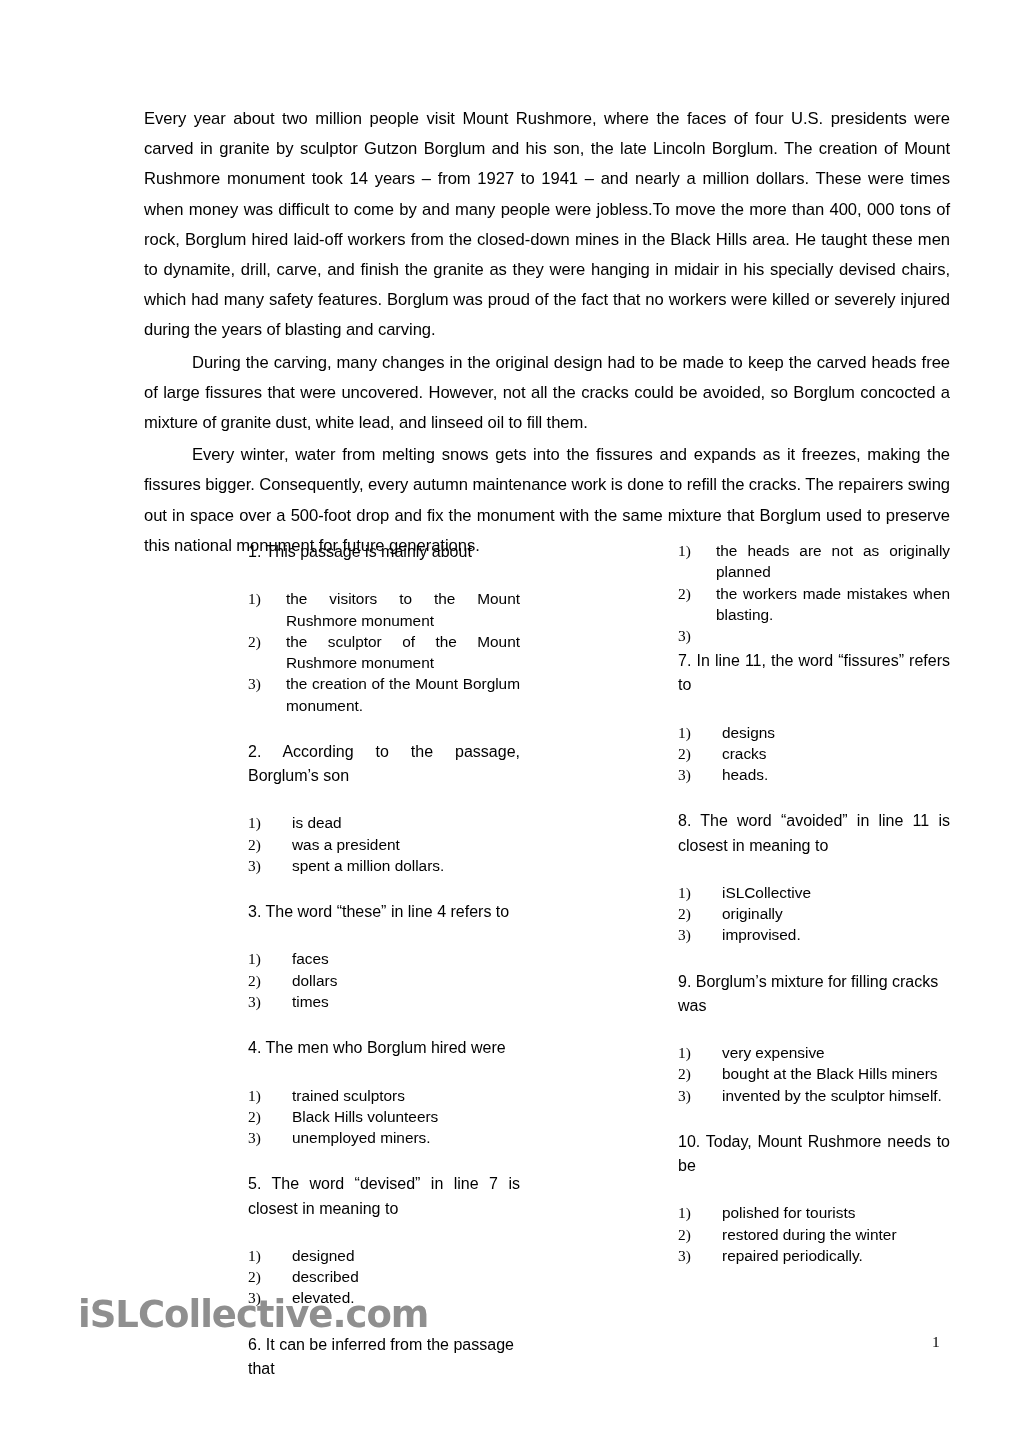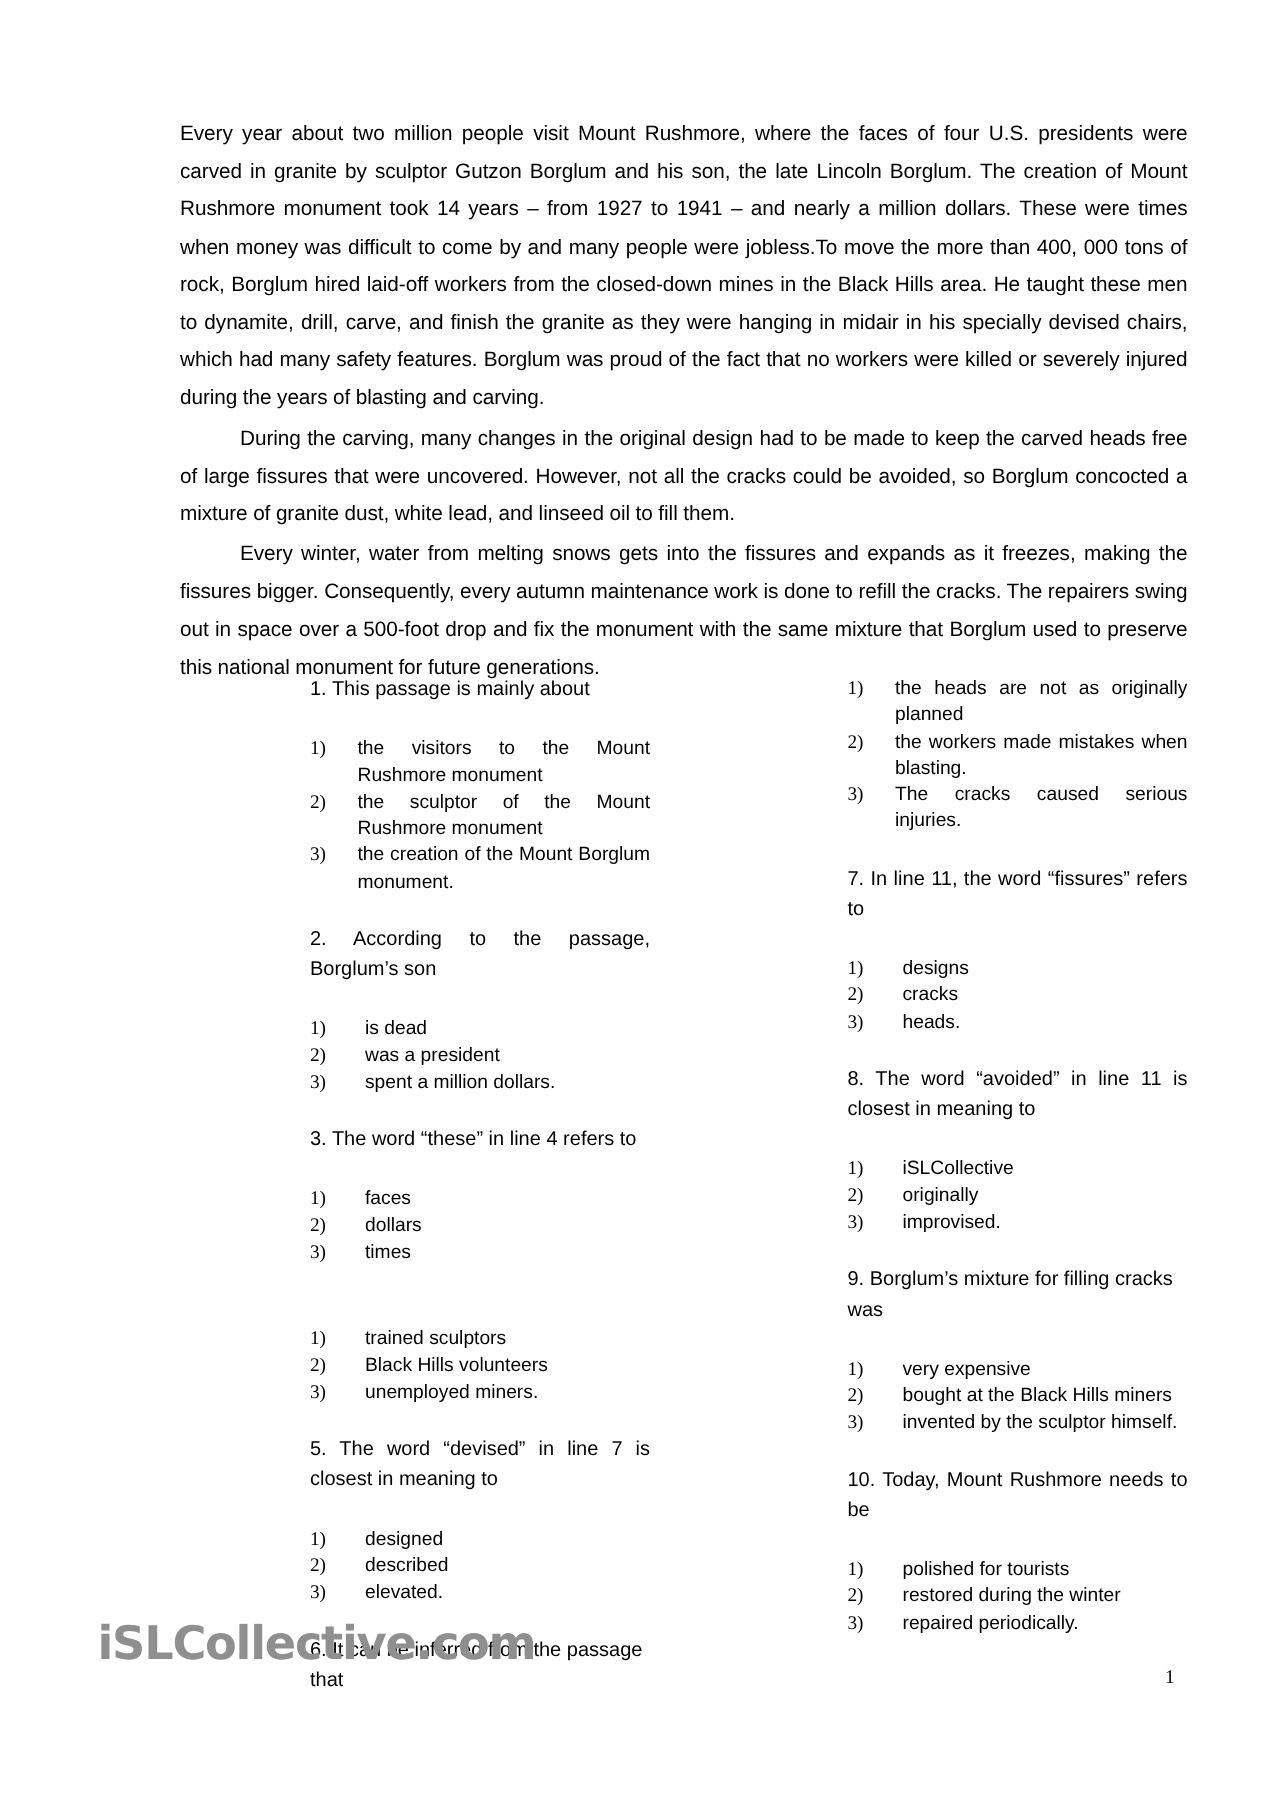--- a/index.html
+++ b/index.html
@@ -15,21 +15,21 @@
     position: relative;
     width: 1018px;
     height: 1440px;
     background: #ffffff;
     overflow: hidden;
     box-sizing: border-box;
   }
   .passage {
     position: absolute;
     left: 144px;
-    top: 92px;
+    top: 104px;
     width: 806px;
   }
   .passage p {
     margin: 0 0 2px 0;
     font-size: 16.6px;
     line-height: 30.2px;
     text-align: justify;
     text-justify: inter-word;
     letter-spacing: -0.05px;
     word-spacing: -0.1px;
@@ -161,20 +161,21 @@
         <ol class="opts tight">
           <li class="noj"><span class="marker">1)</span><span>faces</span></li>
           <li class="noj"><span class="marker">2)</span><span>dollars</span></li>
           <li class="noj"><span class="marker">3)</span><span>times</span></li>
         </ol>
       </div>
 
       <div class="spacer-md"></div>
 
       <div class="qblock">
+        <p class="qtext noj">4. The men who Borglum hired were</p>
         <div class="spacer-md"></div>
         <ol class="opts tight">
           <li class="noj"><span class="marker">1)</span><span>trained sculptors</span></li>
           <li class="noj"><span class="marker">2)</span><span>Black Hills volunteers</span></li>
           <li class="noj"><span class="marker">3)</span><span>unemployed miners.</span></li>
         </ol>
       </div>
 
       <div class="spacer-md"></div>
 
@@ -195,21 +196,21 @@
       </div>
 
     </div>
 
     <div class="col col-right">
 
       <div class="qblock">
         <ol class="opts">
           <li><span class="marker">1)</span><span>the heads are not as originally planned</span></li>
           <li><span class="marker">2)</span><span>the workers made mistakes when blasting.</span></li>
-          <li><span class="marker">3)</span><span>The cracks caused serious injuries.</span></li>
+          <li><span class="marker">3)</span></li>
         </ol>
       </div>
 
       <div class="spacer-md"></div>
 
       <div class="qblock">
         <p class="qtext">7. In line 11, the word “fissures” refers to</p>
         <div class="spacer-md"></div>
         <ol class="opts tight">
           <li class="noj"><span class="marker">1)</span><span>designs</span></li>

